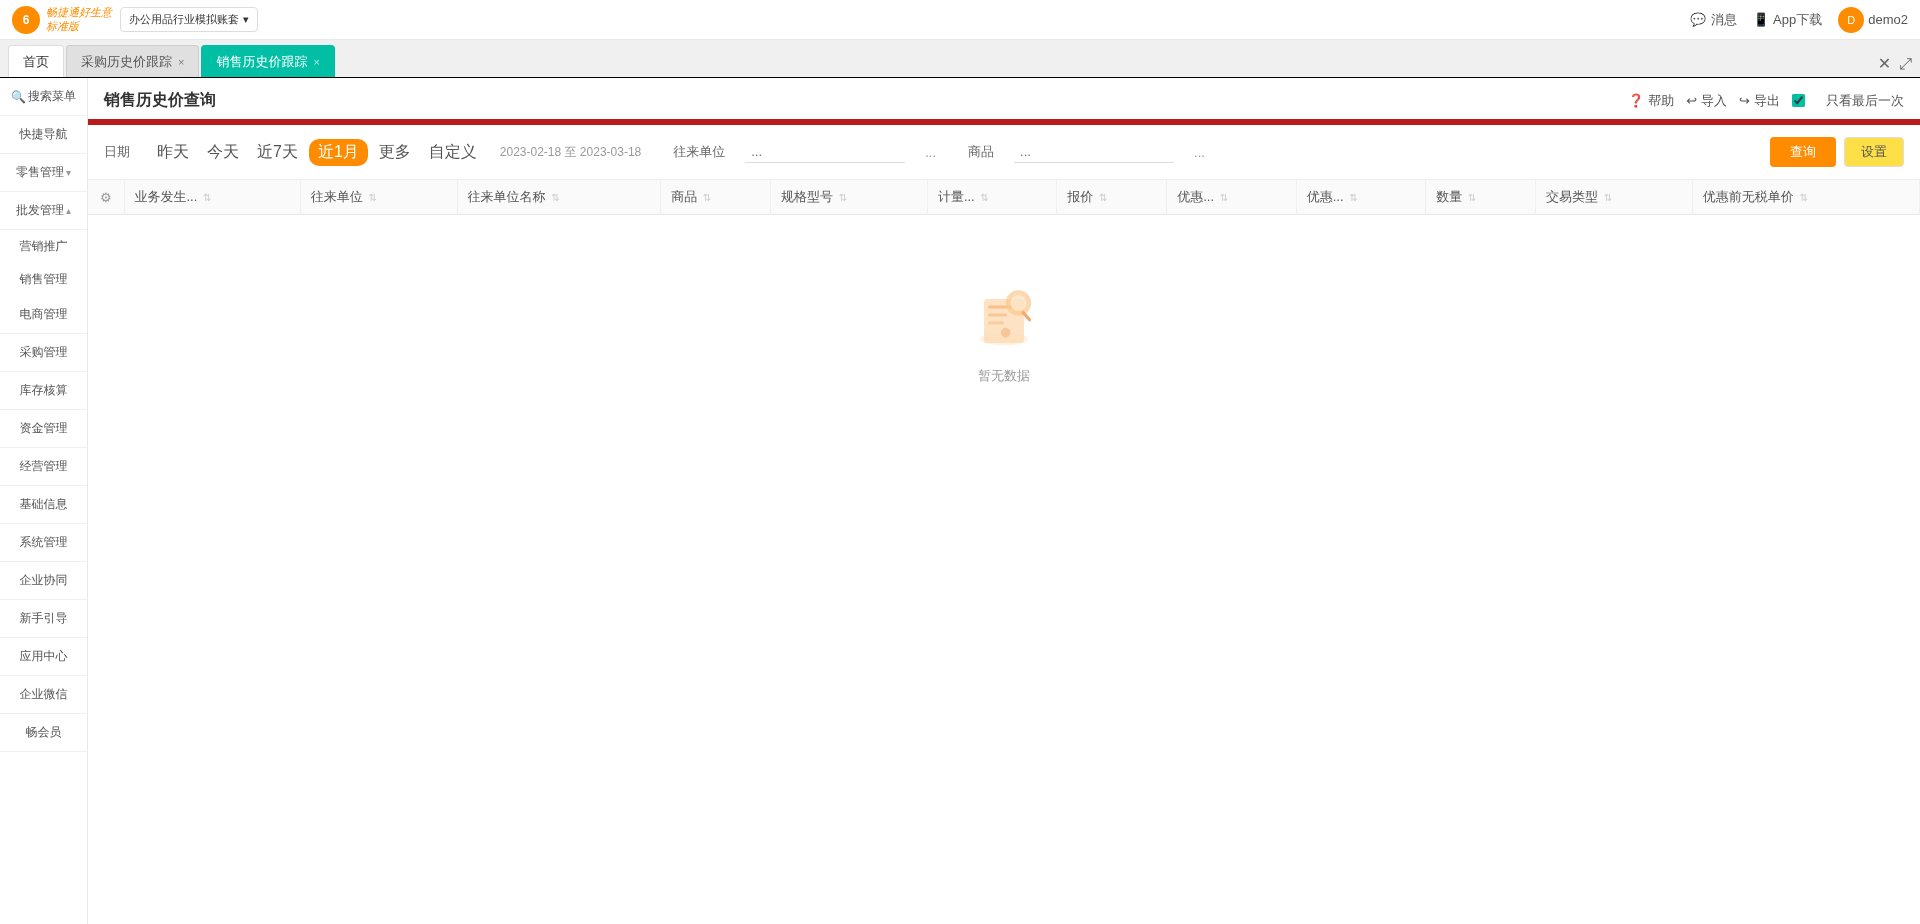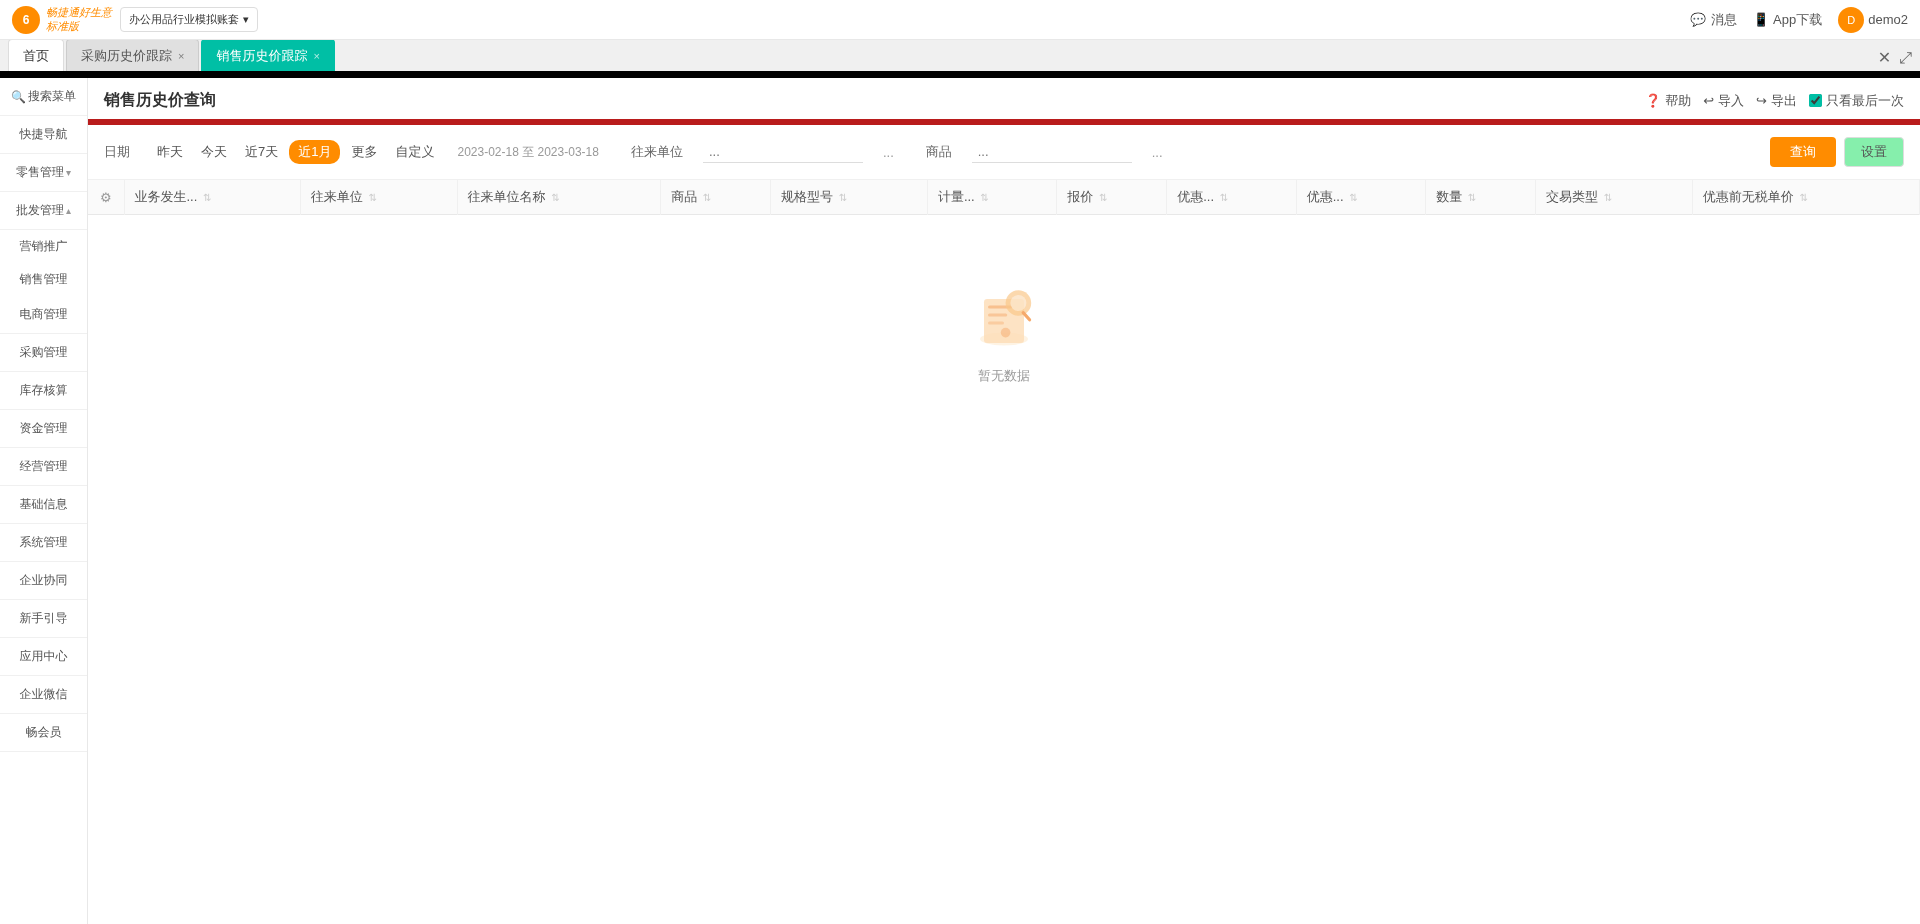--- a/index.html
+++ b/index.html
@@ -79,21 +79,21 @@
       font-size: 11px;
     }
 
     
     .tab-bar {
       height: 38px;
       background: #f0f0f0;
       display: flex;
       align-items: flex-end;
       padding: 0 8px;
-      border-bottom: 7px solid #000000;
+      border-bottom: 1px solid #000000;
       gap: 2px;
     }
     .tab {
       height: 32px;
       padding: 0 14px;
       display: flex;
       align-items: center;
       gap: 6px;
       border-radius: 4px 4px 0 0;
       cursor: pointer;
@@ -236,21 +236,21 @@
     }
     .date-shortcuts {
       display: flex;
       align-items: center;
       gap: 4px;
     }
     .date-btn {
       padding: 2px 6px;
       border-radius: 3px;
       cursor: pointer;
-      font-size: 13px;
+      font-size: 16px;
       color: #555;
       border: 1px solid transparent;
     }
     .date-btn.active {
       background: #ff8c00;
       color: white;
       border-radius: 10px;
       padding: 2px 8px;
     }
     .date-range-text {
@@ -274,21 +274,21 @@
     .btn-query {
       background: #ff8c00;
       color: white;
       border: none;
       padding: 6px 20px;
       border-radius: 4px;
       cursor: pointer;
       font-size: 13px;
     }
     .btn-settings {
-      background: #86efac;
+      background: #fde047;
       color: #555;
       border: 1px solid #ddd;
       padding: 5px 16px;
       border-radius: 4px;
       cursor: pointer;
       font-size: 13px;
     }
     .filter-right {
       margin-left: auto;
       display: flex;
@@ -350,21 +350,21 @@
     }
     .empty-text {
       color: #999;
       font-size: 13px;
     }
 
     
     .checkbox-only-last {
       display: flex;
       align-items: center;
-      gap: 4px;
+      gap: 21px;
       font-size: 13px;
       color: #555;
     }
     .checkbox-only-last input[type="checkbox"] {
       accent-color: #00bfa5;
     }
   </style>
 </head>
 <body>
 

